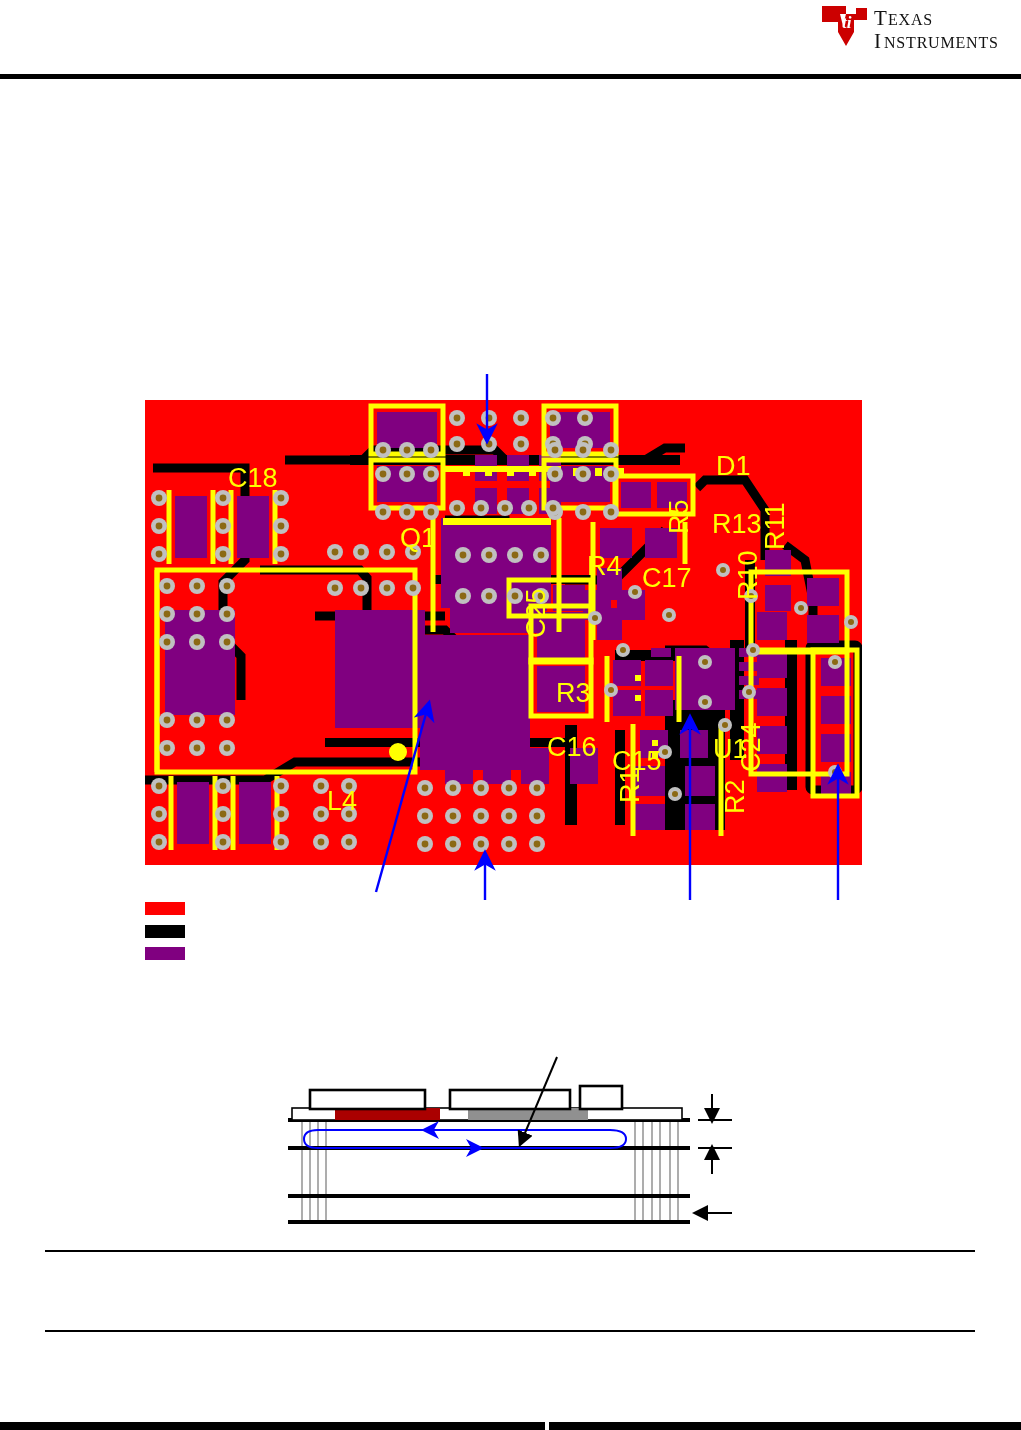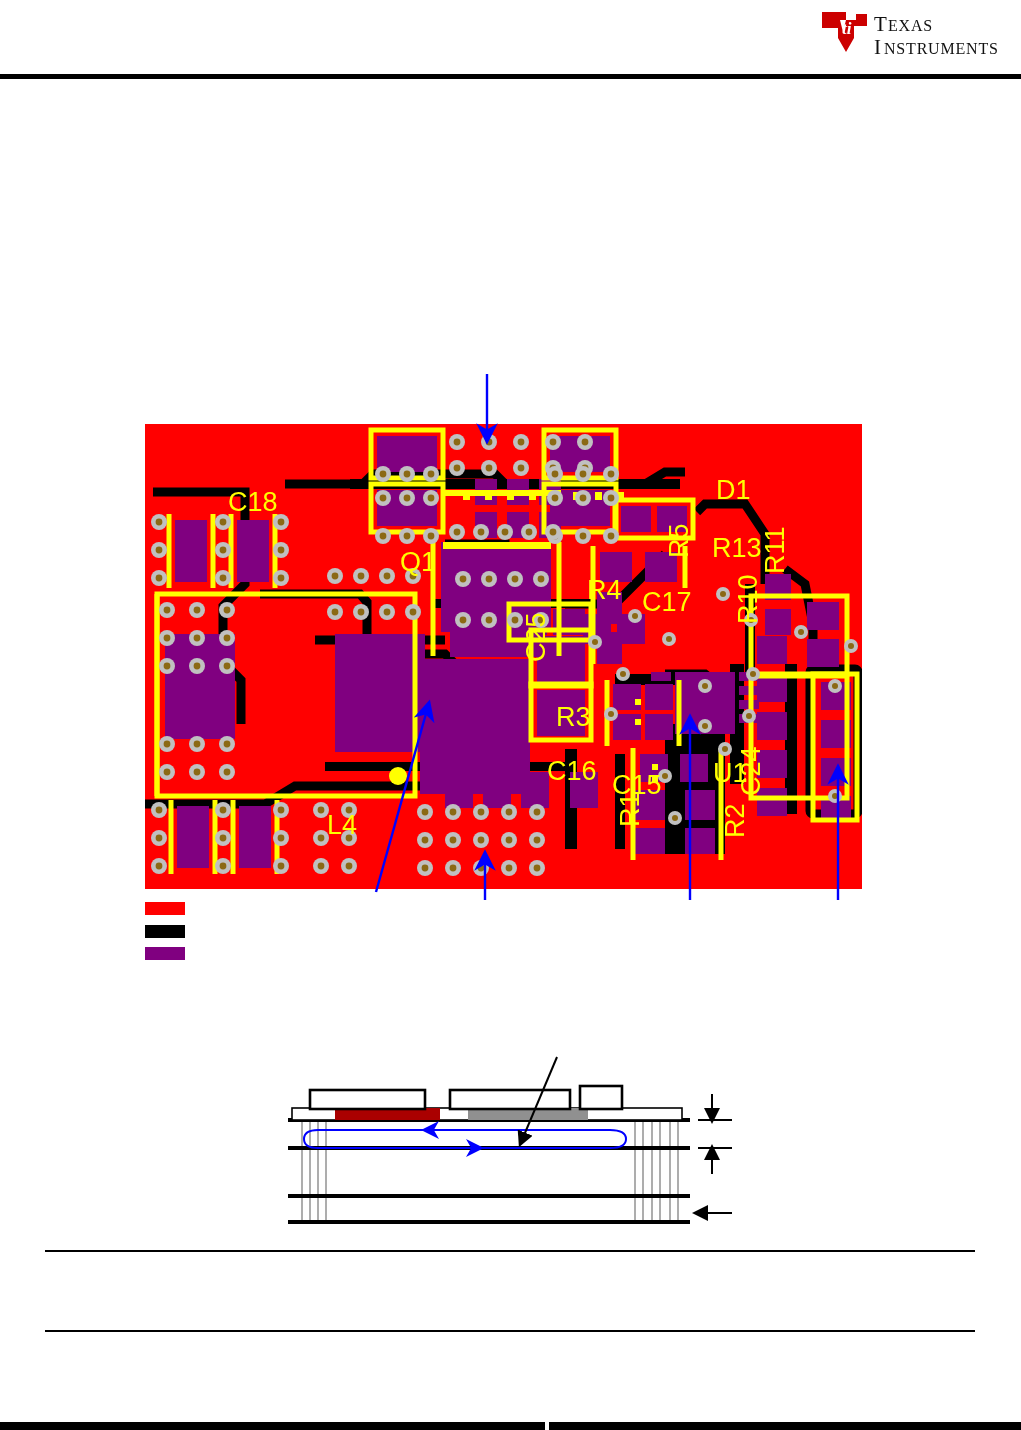--- a/index.html
+++ b/index.html
@@ -1,25 +1,25 @@
 <!DOCTYPE html>
 <html><head>
 <meta charset="utf-8">
 <style>
   html,body{margin:0;padding:0;background:#ffffff;}
   body{width:1021px;height:1430px;position:relative;overflow:hidden;
        font-family:"Liberation Serif",serif;color:#000;}
 
   
-  #ti-logo{position:absolute;left:812px;top:8px;width:200px;height:52px;text-align:right;}
+  #ti-logo{position:absolute;left:812px;top:2px;width:200px;height:52px;text-align:right;}
   #ti-logo svg{display:block;}
   #header-rule{position:absolute;left:0;top:74px;width:1021px;height:5px;background:#000;}
 
   
-  #pcb{position:absolute;left:145px;top:424px;width:717px;height:465px;background:#FF0000;overflow:hidden;}
+  #pcb{position:absolute;left:145px;top:400px;width:717px;height:465px;background:#FF0000;overflow:hidden;}
   #pcb svg{position:absolute;left:0;top:0;}
 
   
   #pcb-annot{position:absolute;left:0;top:0;width:1021px;height:1430px;pointer-events:none;}
 
   
   .legend-sw{position:absolute;width:40px;height:13px;}
   #lg0{left:145px;top:902px;background:#FF0000;}
   #lg1{left:145px;top:925px;background:#000000;}
   #lg2{left:145px;top:947px;background:#800080;}

